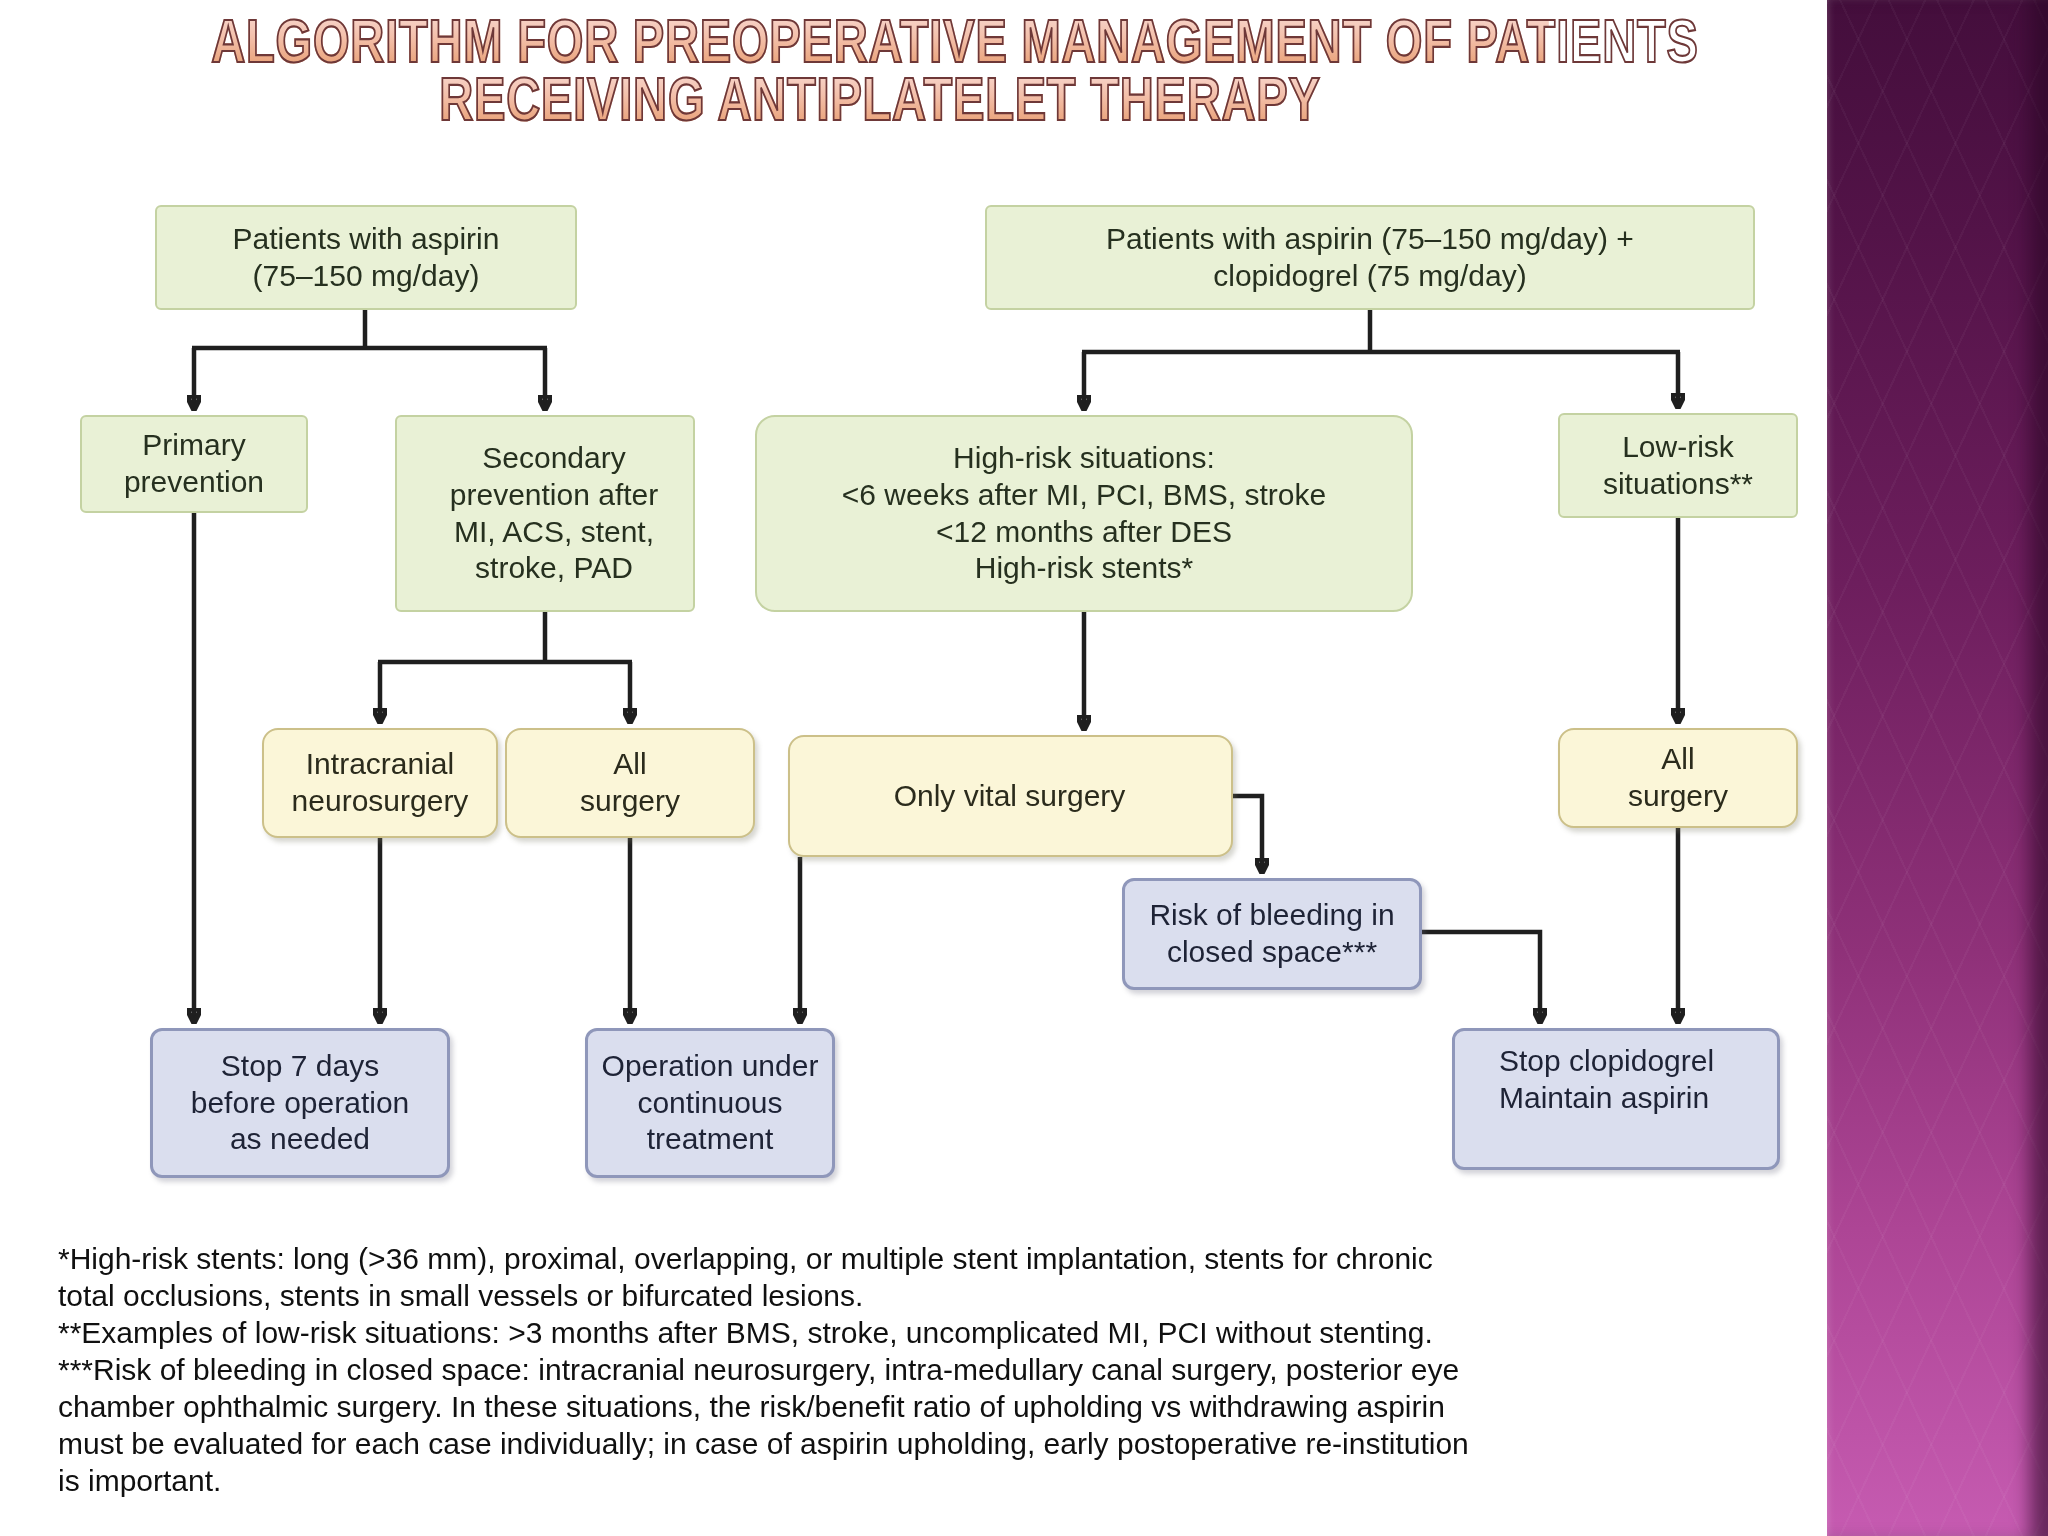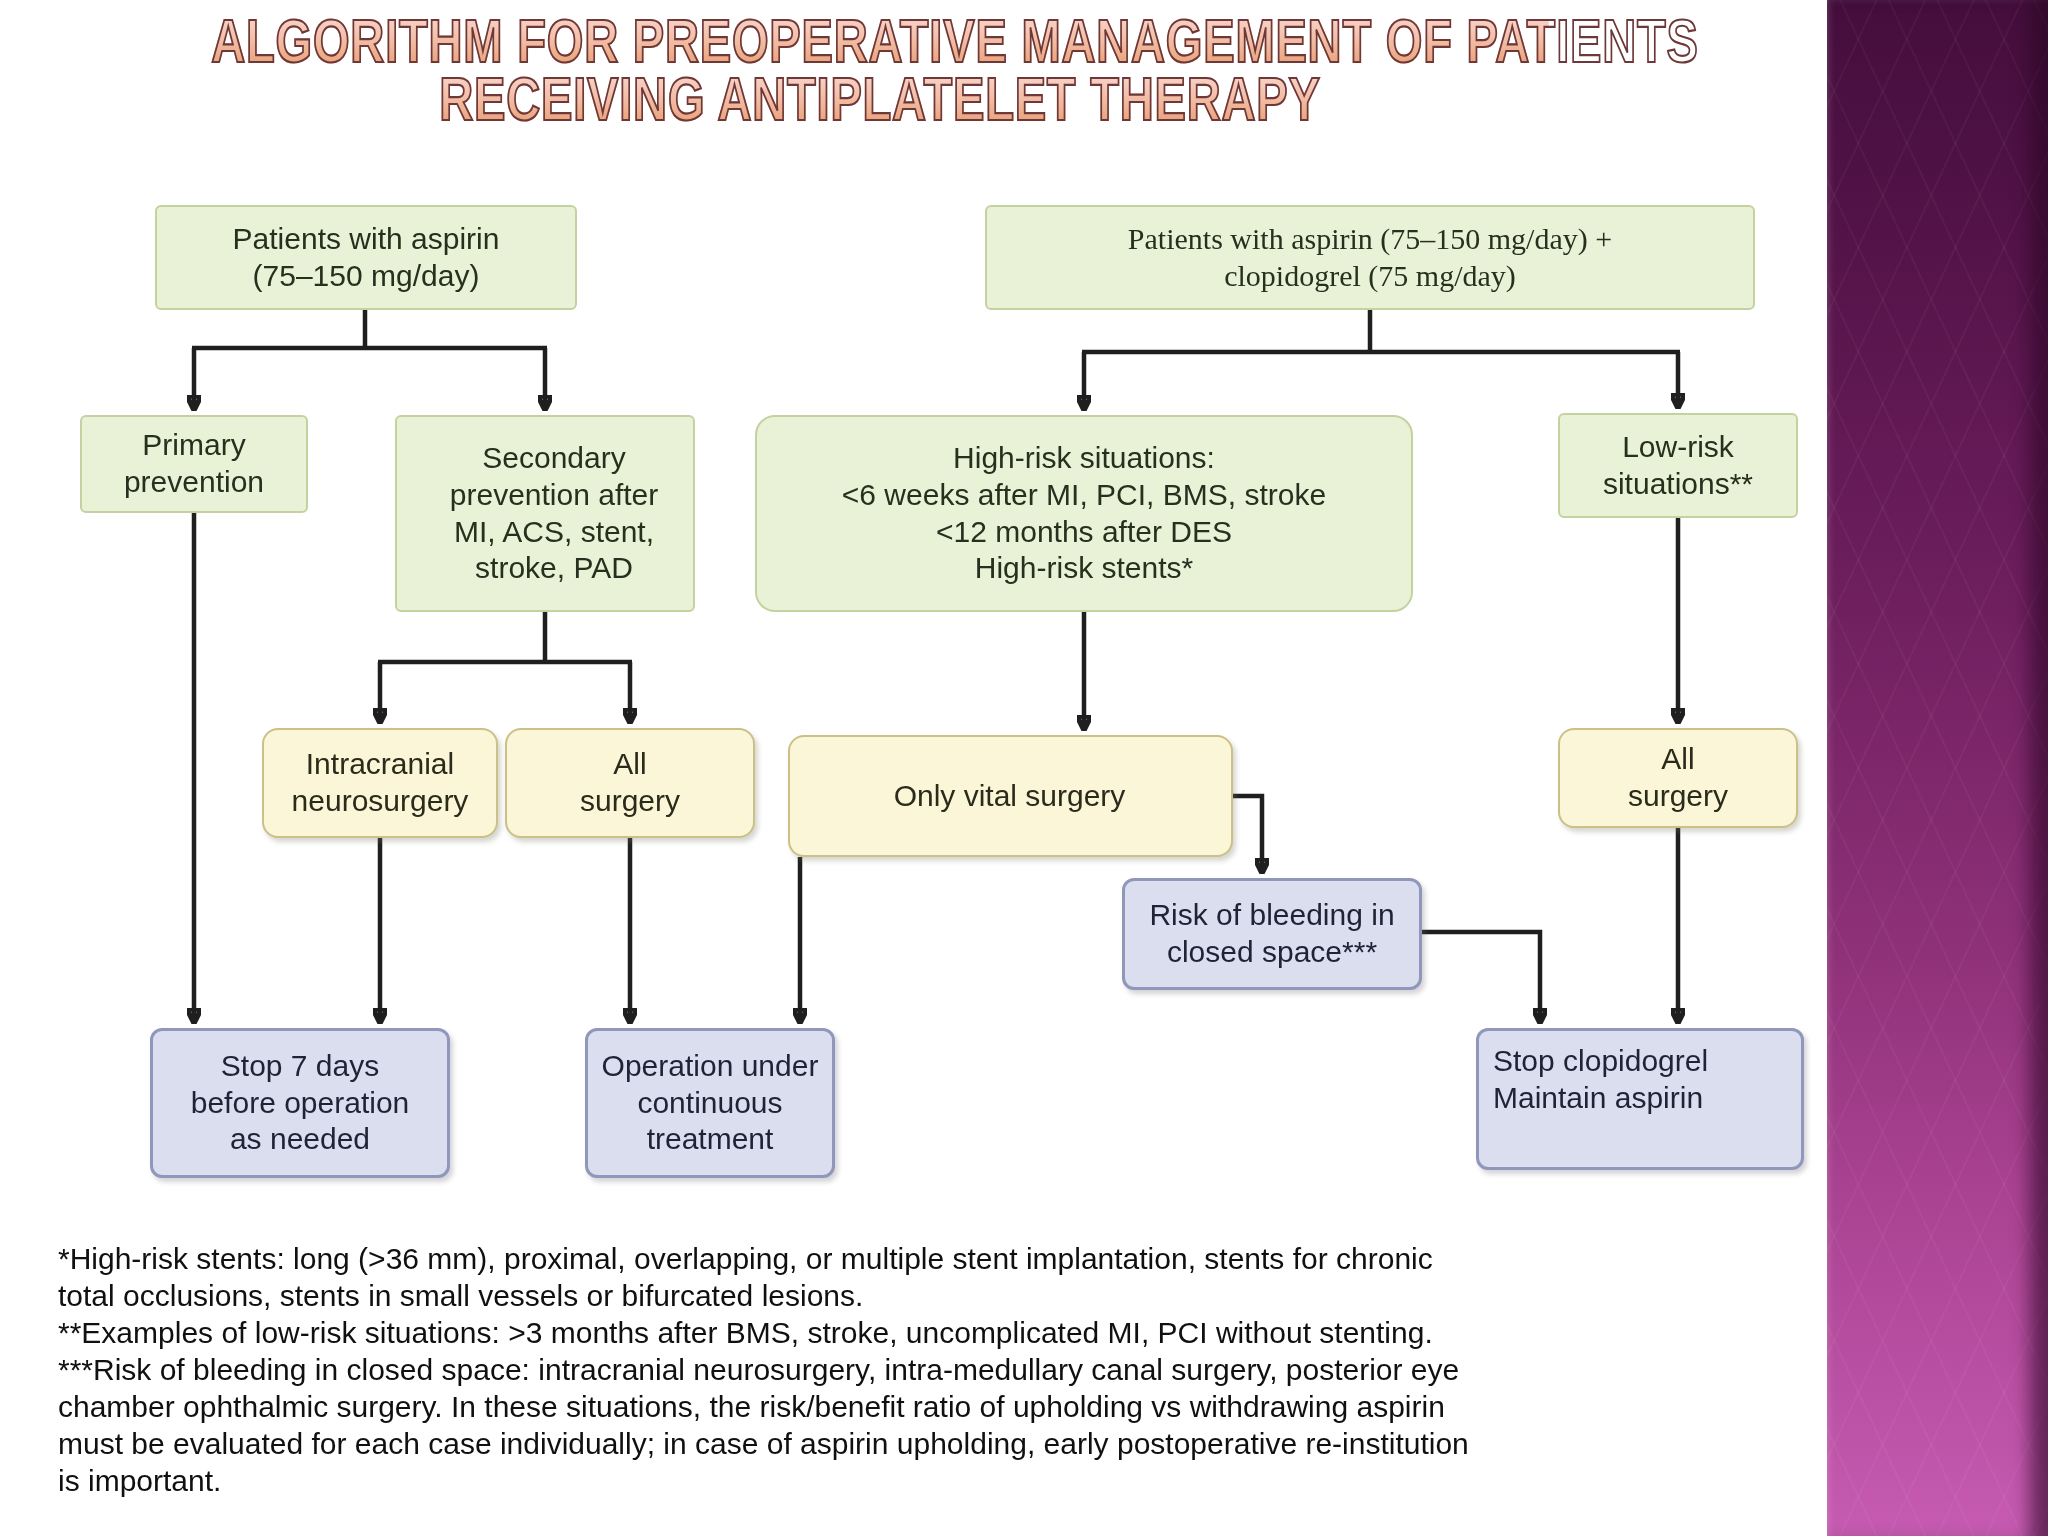--- a/index.html
+++ b/index.html
@@ -31,24 +31,24 @@
   }
   .yellow{
     background:#fbf6d8;border:2px solid #ccc089;color:#2b2b1c;
     border-radius:16px;box-shadow:3px 4px 5px rgba(120,120,100,0.30);
   }
   .lavender{
     background:#dadeee;border:3px solid #8f97ba;color:#1e2336;
     border-radius:12px;box-shadow:3px 4px 5px rgba(110,110,130,0.30);
   }
   .align-top{align-items:flex-start;justify-content:flex-start;text-align:left;
-    padding:12px 10px 4px 14px;margin-left:24px;}
+    padding:12px 10px 4px 44px;}
   
   #n-aspirin-only        {left:155px; top:205px; width:422px; height:105px;}
-  #n-aspirin-clopidogrel {left:985px; top:205px; width:770px; height:105px;font-family:Liberation Serif, serif;}
+  #n-aspirin-clopidogrel {left:985px; top:205px; width:770px; height:105px;}
   #n-primary             {left:80px;  top:415px; width:228px; height:98px;}
   #n-secondary           {left:395px; top:415px; width:300px; height:197px;padding-left:28px;}
   #n-high-risk           {left:755px; top:415px; width:658px; height:197px;border-radius:20px;}
   #n-low-risk            {left:1558px;top:413px; width:240px; height:105px;}
   #n-intracranial        {left:262px; top:728px; width:236px; height:110px;}
   #n-all-surgery-mid     {left:505px; top:728px; width:250px; height:110px;}
   #n-only-vital          {left:788px; top:735px; width:445px; height:122px;padding-left:8px;}
   #n-all-surgery-right   {left:1558px;top:728px; width:240px; height:100px;}
   #n-risk-bleeding       {left:1122px;top:878px; width:300px; height:112px;}
   #n-stop-7-days         {left:150px; top:1028px;width:300px; height:150px;}

